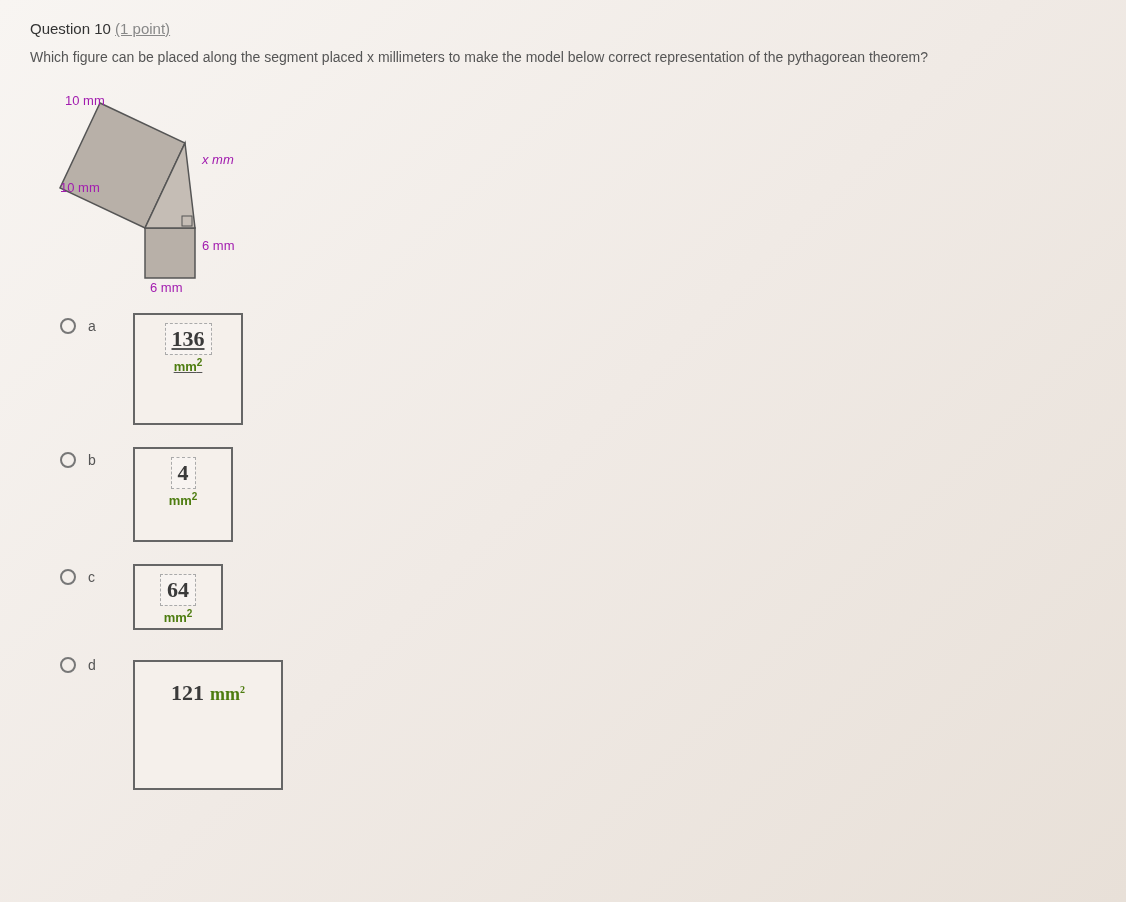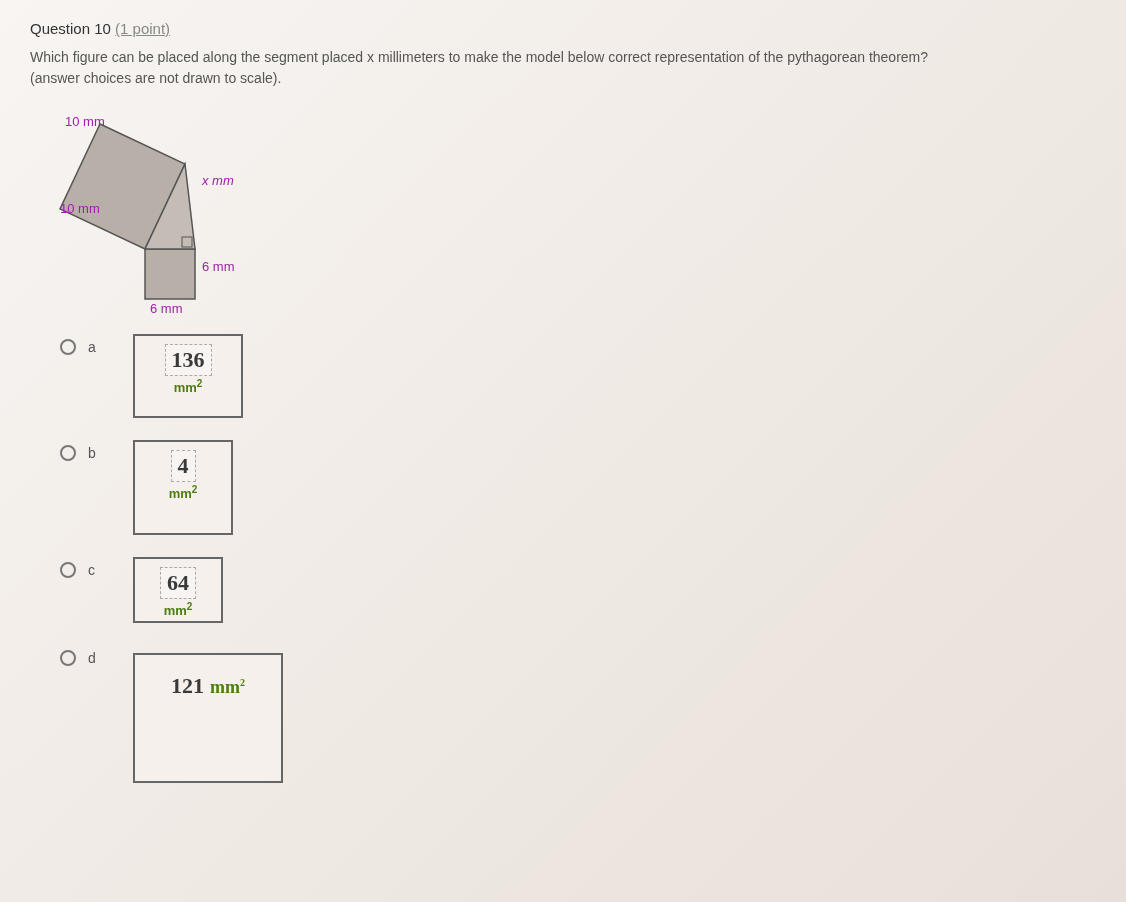--- a/index.html
+++ b/index.html
@@ -76,21 +76,21 @@
     .choice-box {
       border: 2px solid #666;
       background: #f5f0eb;
       display: flex;
       flex-direction: column;
       align-items: center;
       justify-content: flex-start;
       padding-top: 8px;
       position: relative;
     }
-    .box-a { width: 110px; height: 84px; }
+    .box-a { width: 110px; height: 112px; text-decoration: underline; }
     .box-b { width: 100px; height: 95px; }
     .box-c { width: 90px; height: 66px; }
     .box-d { width: 150px; height: 130px; padding-top: 18px; margin-top: 8px;}
     .hand-num {
       font-family: 'Comic Sans MS', cursive;
       font-size: 22px;
       font-weight: bold;
       color: #3a3a3a;
       border: 1px dashed #aaa;
       padding: 2px 6px;
@@ -117,21 +117,20 @@
 </head>
 <body>
 
 <div class="question-header">
   <span class="q-label">Question 10</span>
   <span class="q-points">(1 point)</span>
 </div>
 
 <div class="question-text">
   <div>Which figure can be placed along the segment placed x millimeters to make the model below correct representation of the pythagorean theorem?</div>
-  <div>(answer choices are not drawn to scale).</div>
 </div>
 
 <div class="diagram">
   <svg viewBox="0 0 280 210">
 
     <polygon points="70,15 155,55 115,140 30,100" fill="#b8b0a8" stroke="#555" stroke-width="1.5"></polygon>
 
     <rect x="115" y="140" width="50" height="50" fill="#b8b0a8" stroke="#555" stroke-width="1.5"></rect>
 
     <polygon points="155,55 165,140 115,140" fill="#c5bdb5" stroke="#555" stroke-width="1.5"></polygon>

